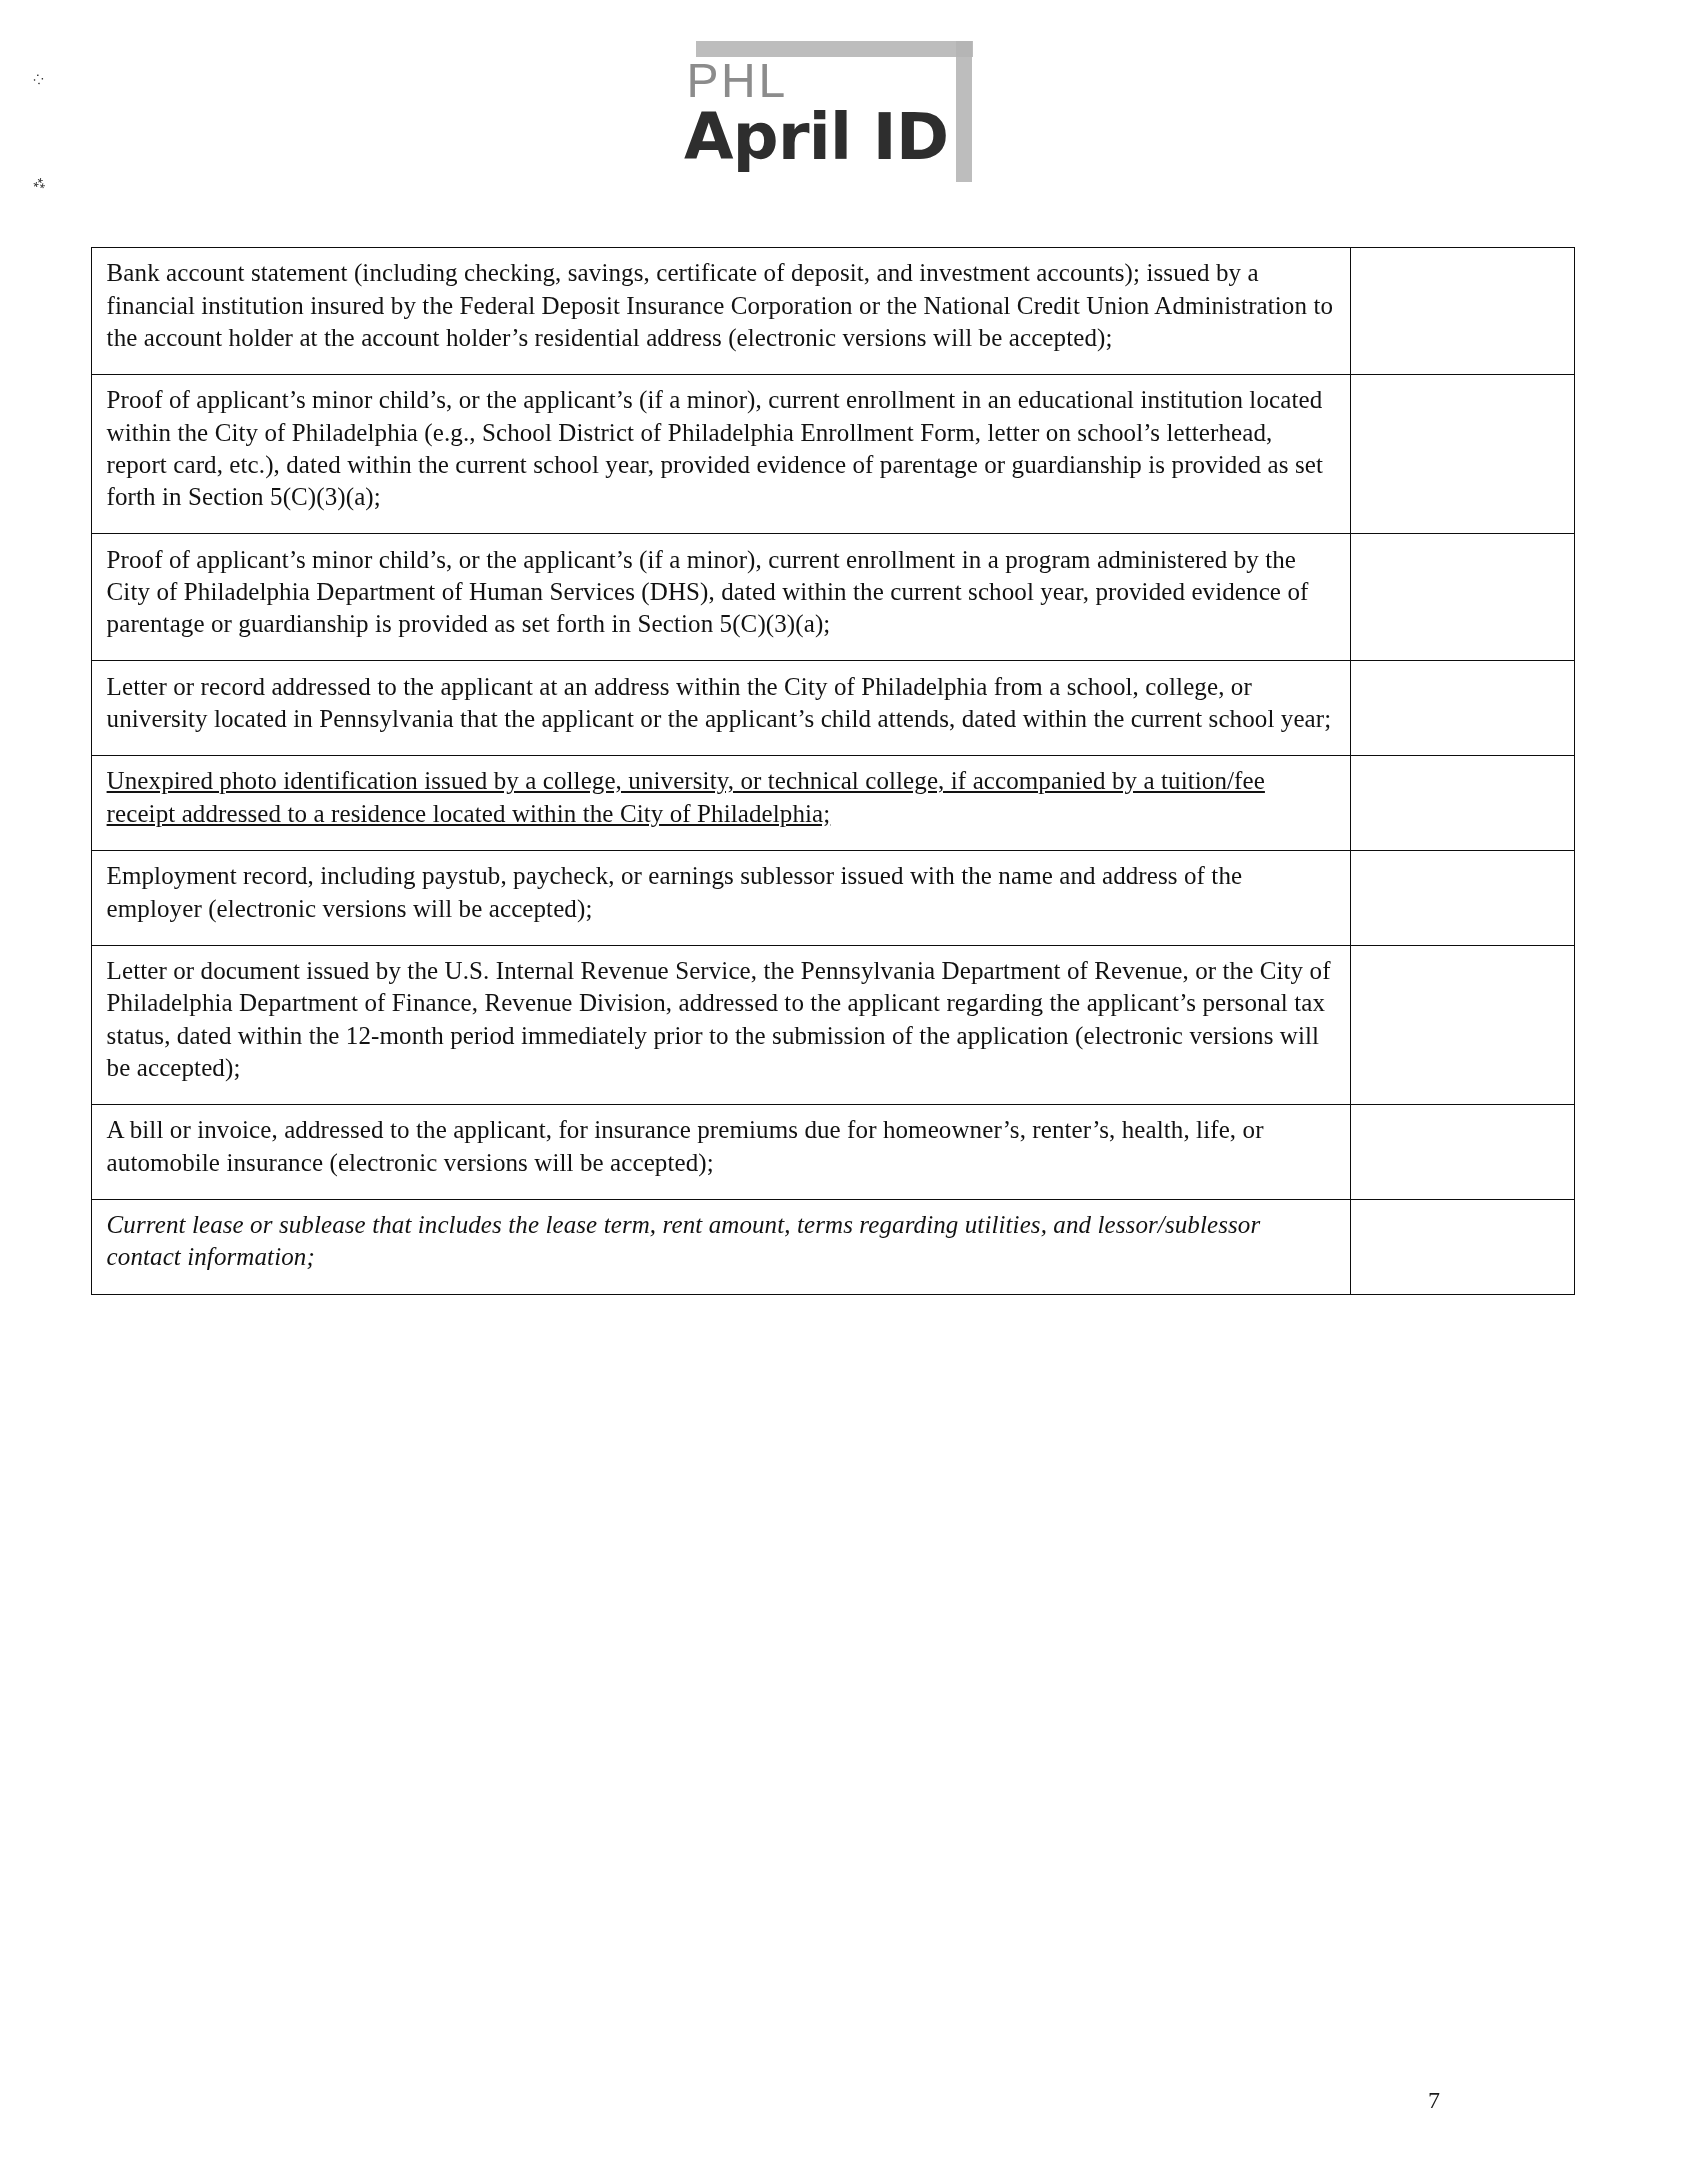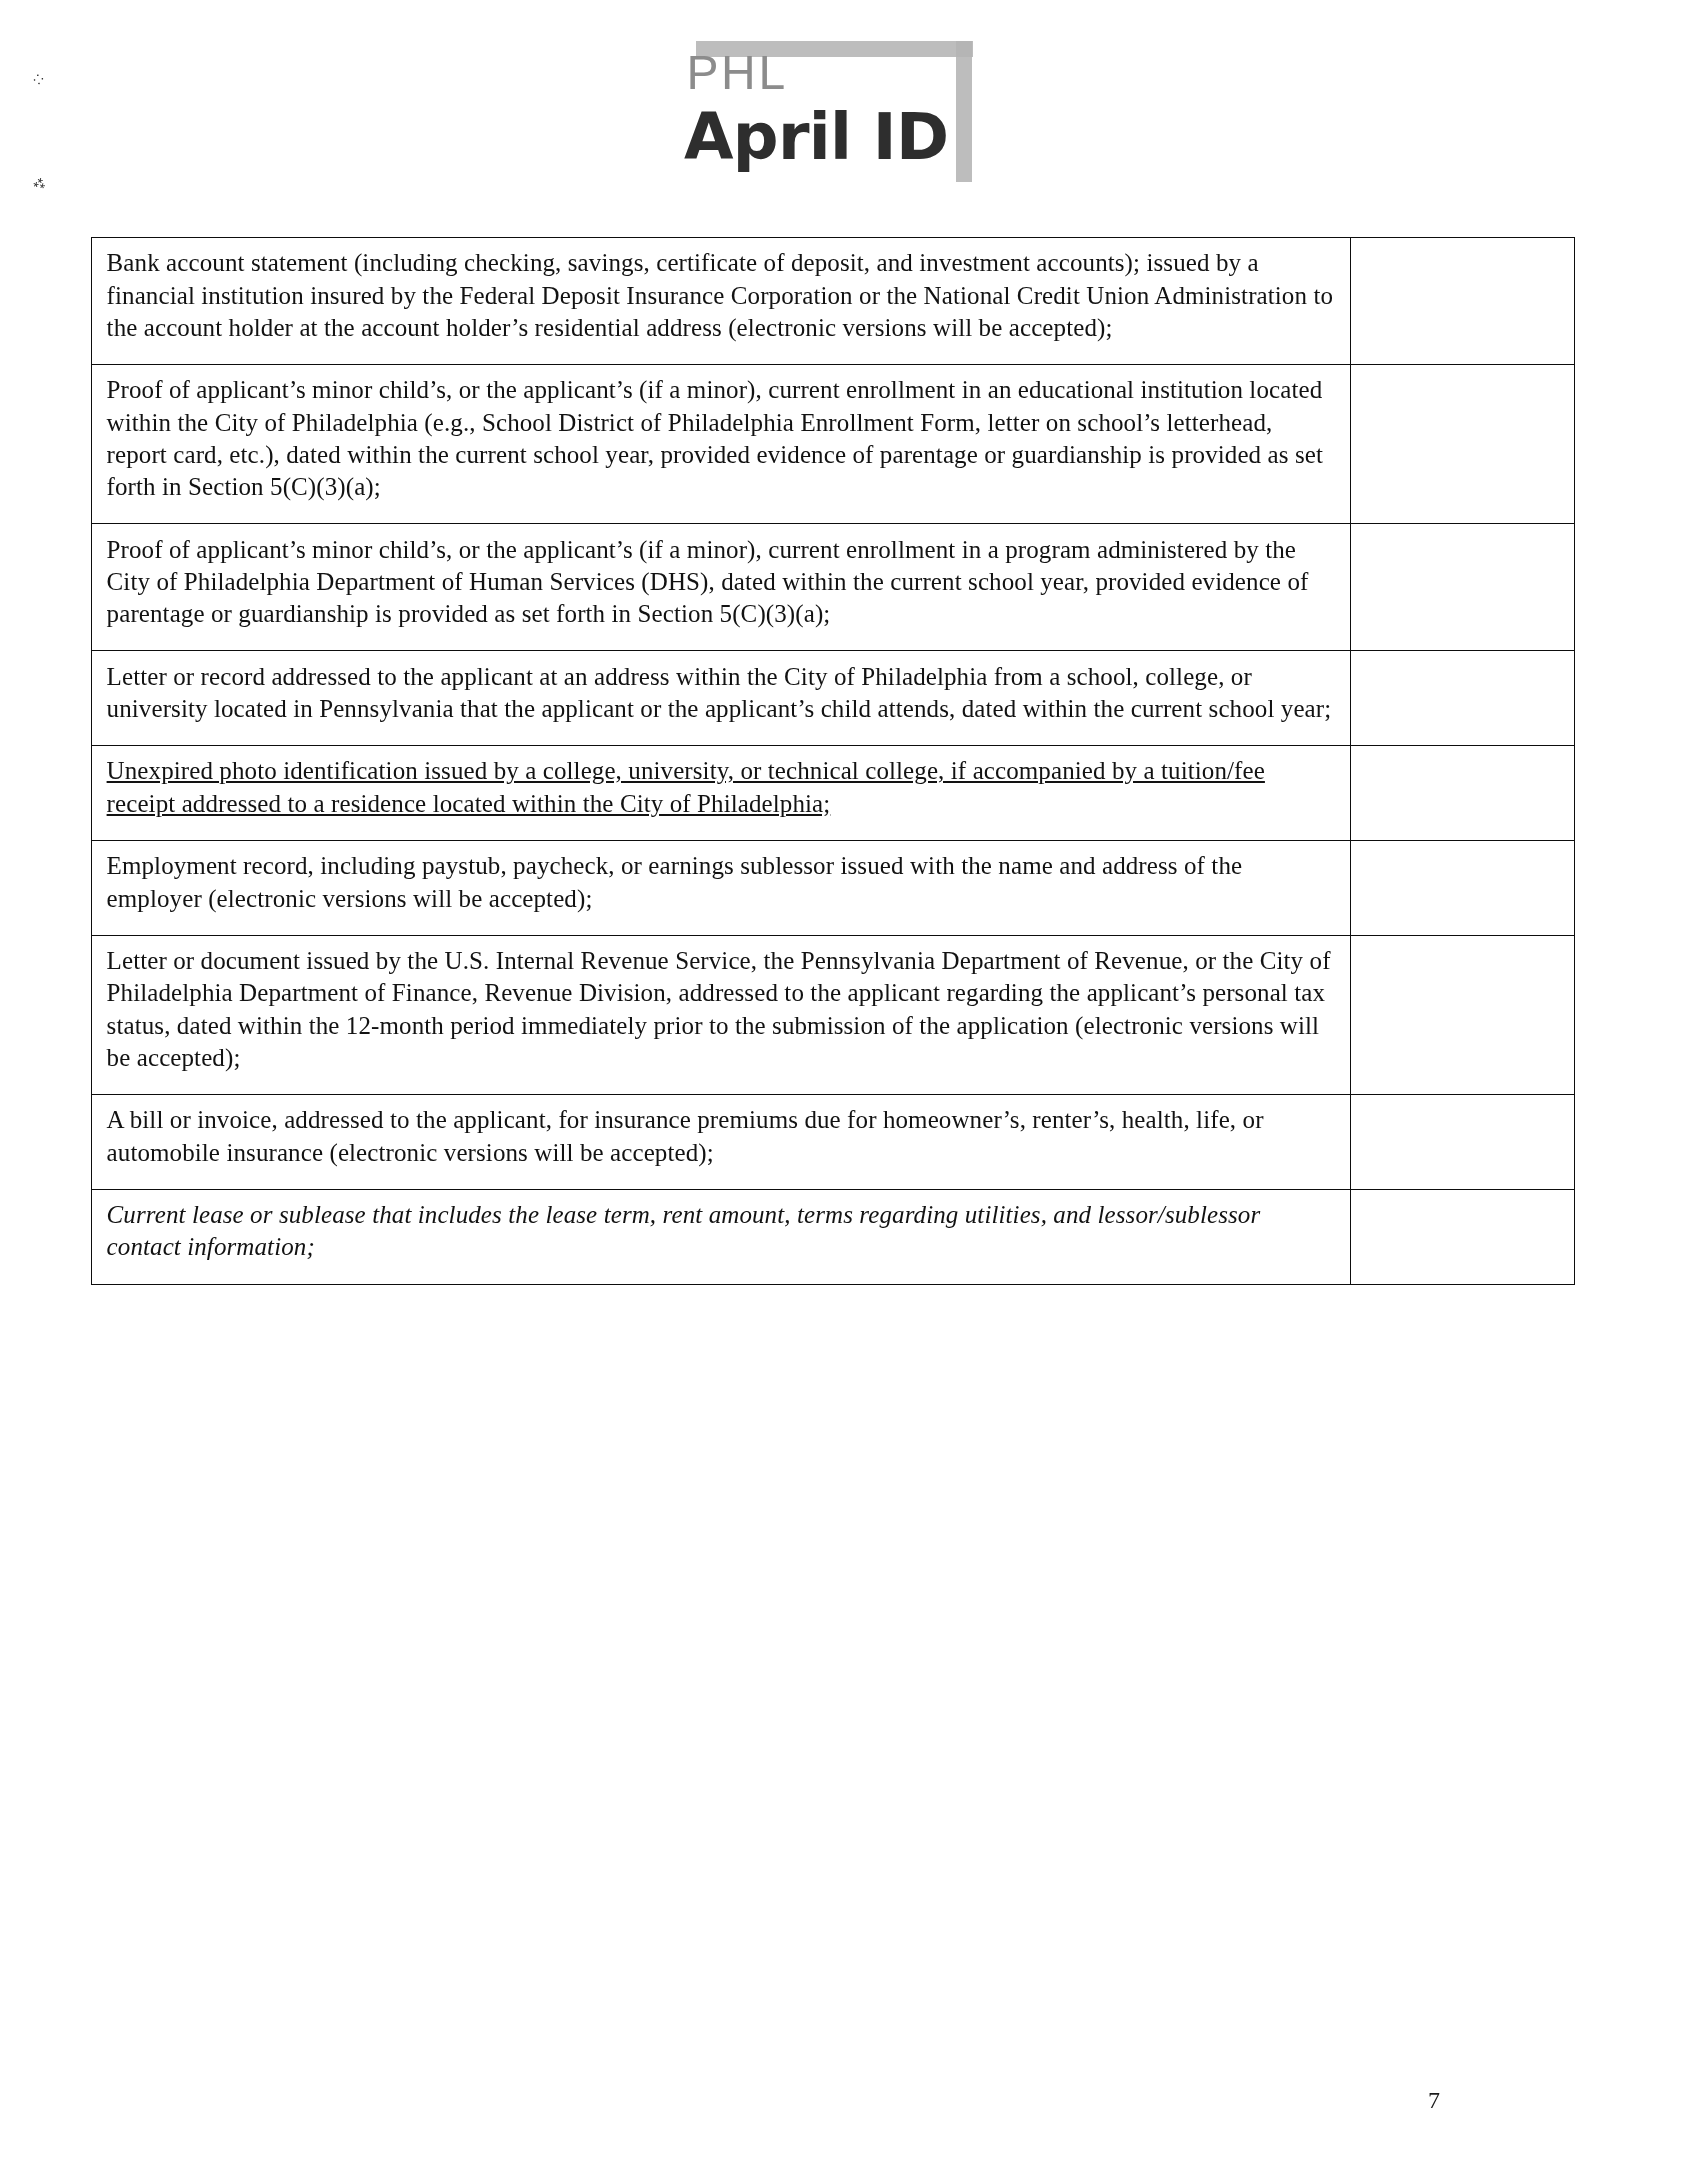--- a/index.html
+++ b/index.html
@@ -49,21 +49,21 @@
     left: 288px;
     top: 0px;
     width: 16px;
     height: 141px;
     background: #b4b4b4;
     opacity: .88;
   }
   .logo-phl {
     position: absolute;
     left: 18.5px;
-    top: 8px;
+    top: 16px;
     font-family: "Liberation Sans", "DejaVu Sans", sans-serif;
     font-size: 48px;
     font-weight: 400;
     letter-spacing: 2.6px;
     color: #8c8c8c;
     line-height: 1;
   }
   .logo-cityid {
     position: absolute;
     left: 16px;
@@ -73,21 +73,21 @@
     font-weight: 700;
     letter-spacing: -0.7px;
     color: #2e2e2e;
     line-height: 1;
   }
 
   
   #doc-table {
     position: absolute;
     left: 91px;
-    top: 237px;
+    top: 247px;
     width: 1452px;
     border-collapse: collapse;
     table-layout: fixed;
   }
   #doc-table td {
     border: 1.3px solid #0d0d0d;
     vertical-align: top;
     padding: 0;
   }
   .col-text {

